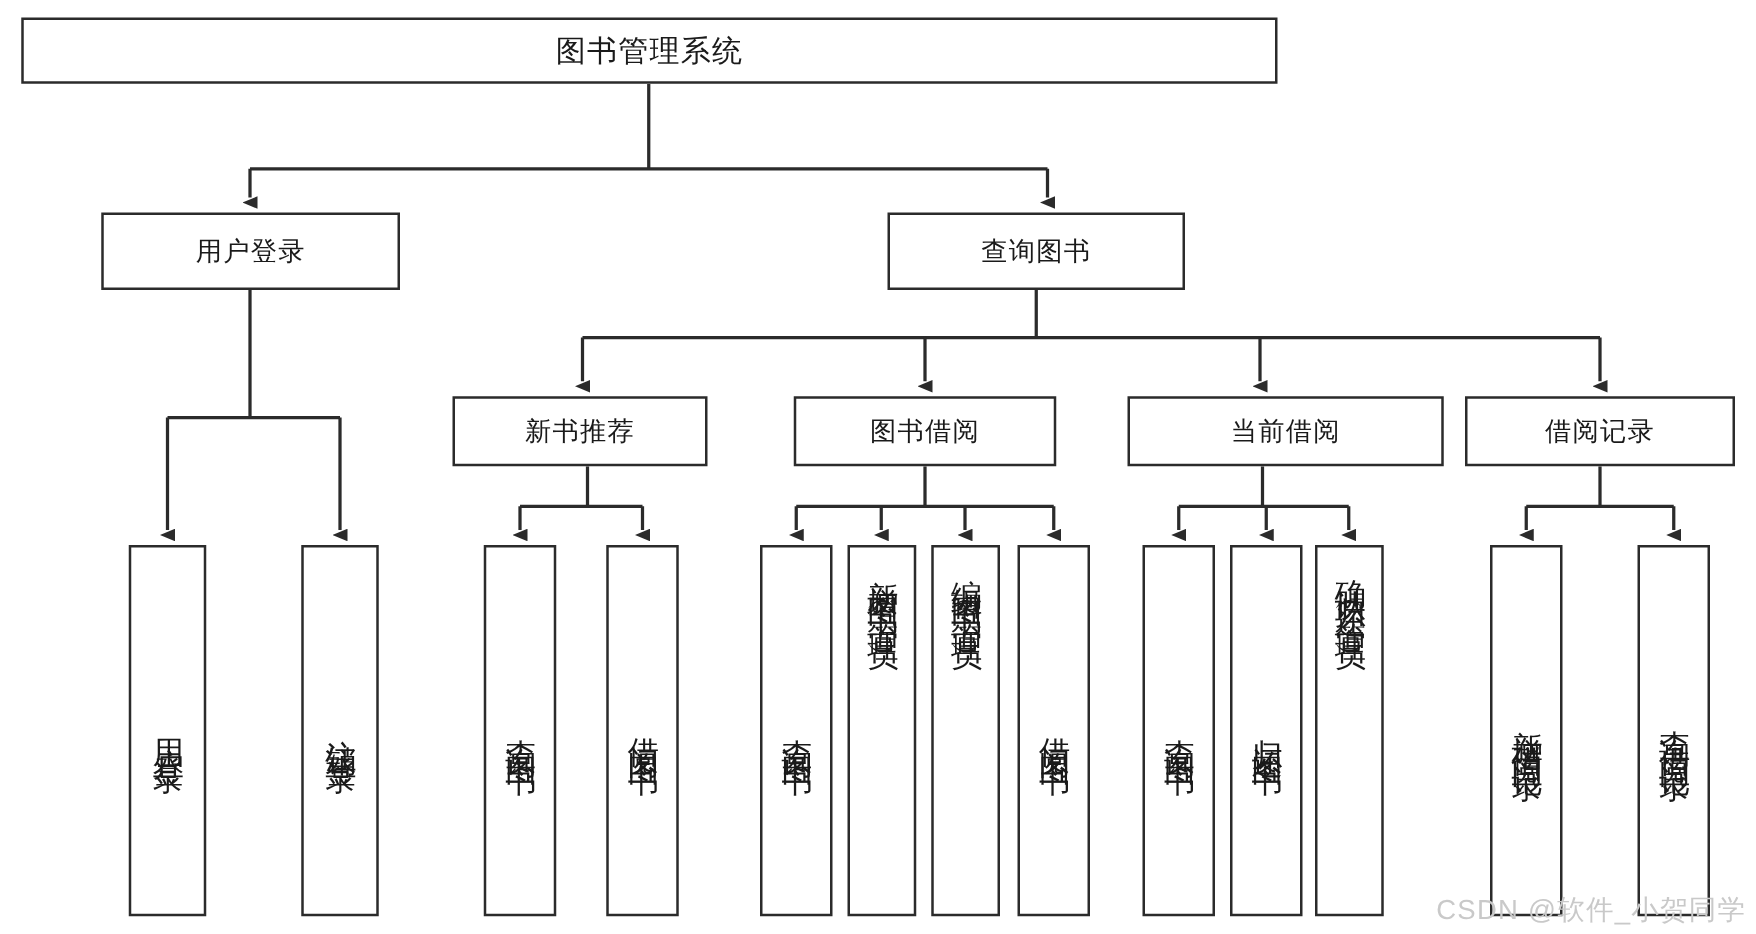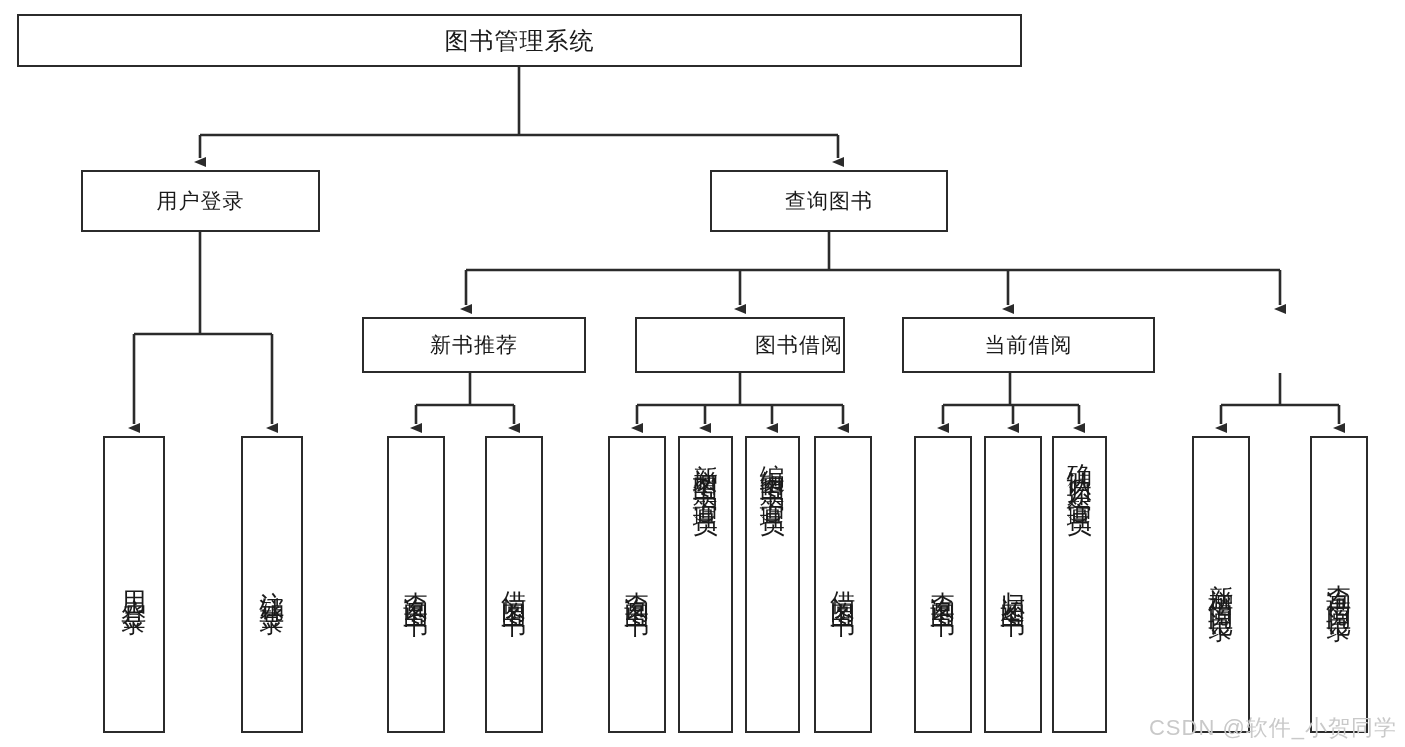--- a/index.html
+++ b/index.html
@@ -113,28 +113,31 @@
     <span>图书管理系统</span>
   </div>
 
   <div class="node hbox" style="left:81px;top:170px;width:239px;height:62px;">
     <span>用户登录</span>
   </div>
   <div class="node hbox" style="left:710px;top:170px;width:238px;height:62px;">
     <span>查询图书</span>
   </div>
 
-  <div class="node hbox" style="left:362px;top:317px;width:224px;height:56px;text-align:right;">
+  <div class="node hbox" style="left:362px;top:317px;width:204px;height:56px;text-align:right;">
     <span>新书推荐</span>
   </div>
-  <div class="node hbox" style="left:635px;top:317px;width:210px;height:56px;justify-content:flex-end;">
+  <div class="node hbox" style="left:635px;top:317px;width:210px;height:56px;">
     <span>图书借阅</span>
   </div>
   <div class="node hbox" style="left:902px;top:317px;width:253px;height:56px;">
     <span>当前借阅</span>
+  </div>
+  <div class="node hbox" style="left:1172px;top:317px;width:216px;height:56px;">
+    <span>借阅记录</span>
   </div>
 
   <div class="node vbox center" style="left:103px;top:436px;width:62px;height:297px;">
     <span class="vtext">用户登录</span>
   </div>
   <div class="node vbox center" style="left:241px;top:436px;width:62px;height:297px;">
     <span class="vtext">注销登录</span>
   </div>
 
   <div class="node vbox center" style="left:387px;top:436px;width:58px;height:297px;">

